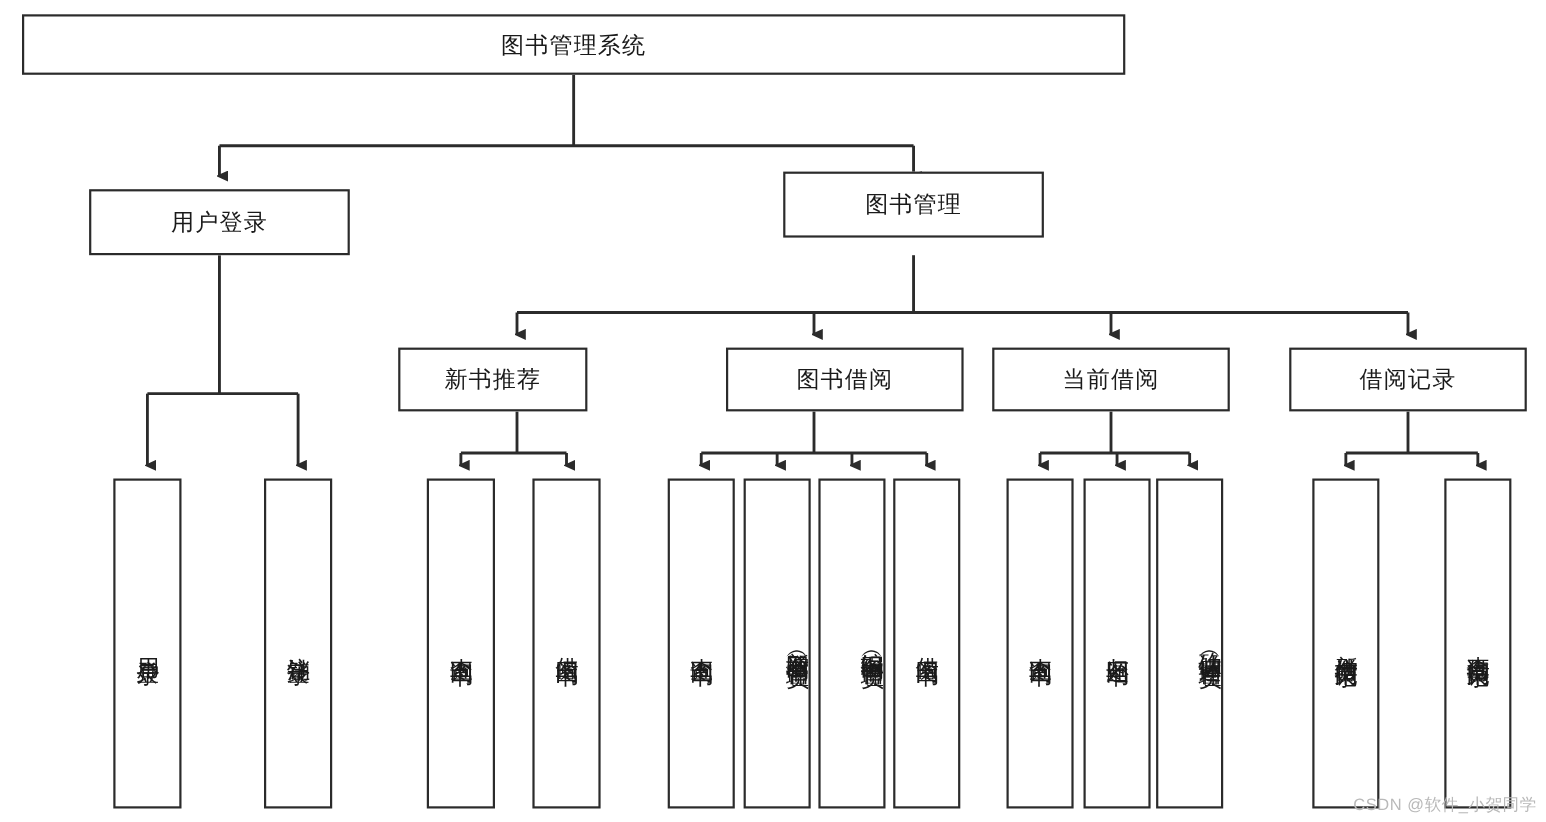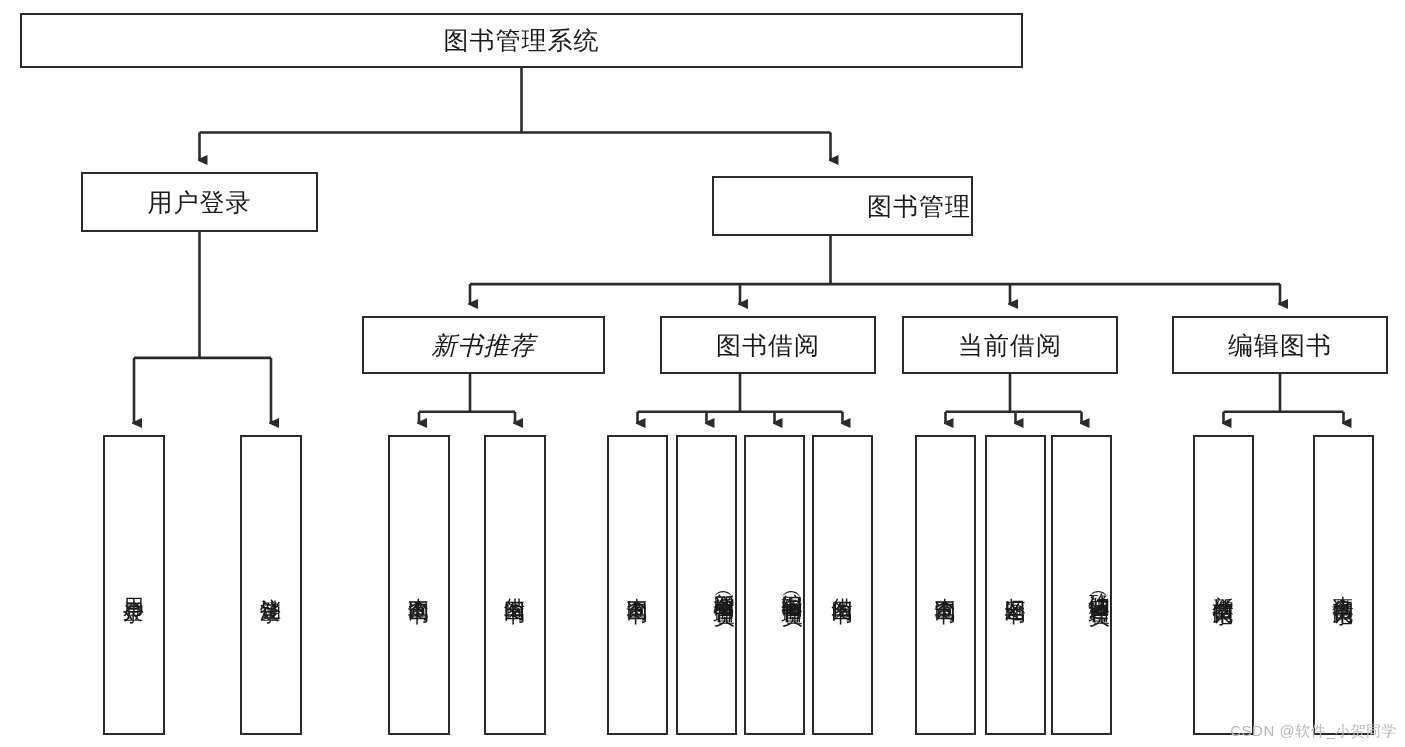--- a/index.html
+++ b/index.html
@@ -28,21 +28,21 @@
     position: absolute;
     box-sizing: border-box;
     background: #ffffff;
     border: 2.5px solid #2b2b2b;
     display: flex;
     align-items: center;
     justify-content: center;
     color: #1a1a1a;
   }
   .node.horiz {
-    font-size: 25px;
+    font-size: 21px;
     letter-spacing: 1px;
   }
   .node.vert {
     writing-mode: vertical-rl;
     text-orientation: upright;
     font-size: 21px;
     letter-spacing: 2px;
     line-height: 1;
     padding: 6px 0;
   }
@@ -109,34 +109,34 @@
         <path d="M1343.5,411.82 L1343.5,423" marker-end="url(#arrow)"></path>
       </g>
   </svg>
   <div id="nodes-layer">
       <div class="node horiz" style="left: 20px; top: 13px; width: 1003px; height: 55px;">
         <span class="node-label">图书管理系统</span>
       </div>
       <div class="node horiz" style="left: 81px; top: 172px; width: 237px; height: 60px;">
         <span class="node-label">用户登录</span>
       </div>
-      <div class="node horiz" style="left: 712px; top: 176px; width: 261px; height: 60px; justify-content: flex-end;">
+      <div class="node horiz" style="left: 712px; top: 156px; width: 237px; height: 60px;">
         <span class="node-label">图书管理</span>
       </div>
-      <div class="node horiz" style="left: 362px; top: 316px; width: 243px; height: 58px; font-style: italic;">
+      <div class="node horiz" style="left: 362px; top: 316px; width: 172px; height: 58px;">
         <span class="node-label">新书推荐</span>
       </div>
       <div class="node horiz" style="left: 632px; top: 316px; width: 216px; height: 58px; margin-left: 28px;">
         <span class="node-label">图书借阅</span>
       </div>
       <div class="node horiz" style="left: 902px; top: 316px; width: 216px; height: 58px;">
         <span class="node-label">当前借阅</span>
       </div>
       <div class="node horiz" style="left: 1172px; top: 316px; width: 216px; height: 58px;">
-        <span class="node-label">编辑图书</span>
+        <span class="node-label">借阅记录</span>
       </div>
       <div class="node vert" style="left: 103px; top: 435px; width: 62px; height: 300px;">
         <span class="node-label">用户登录</span>
       </div>
       <div class="node vert" style="left: 240px; top: 435px; width: 62px; height: 300px;">
         <span class="node-label">注销登录</span>
       </div>
       <div class="node vert" style="left: 388px; top: 435px; width: 62px; height: 300px;">
         <span class="node-label">查询图书</span>
       </div>

